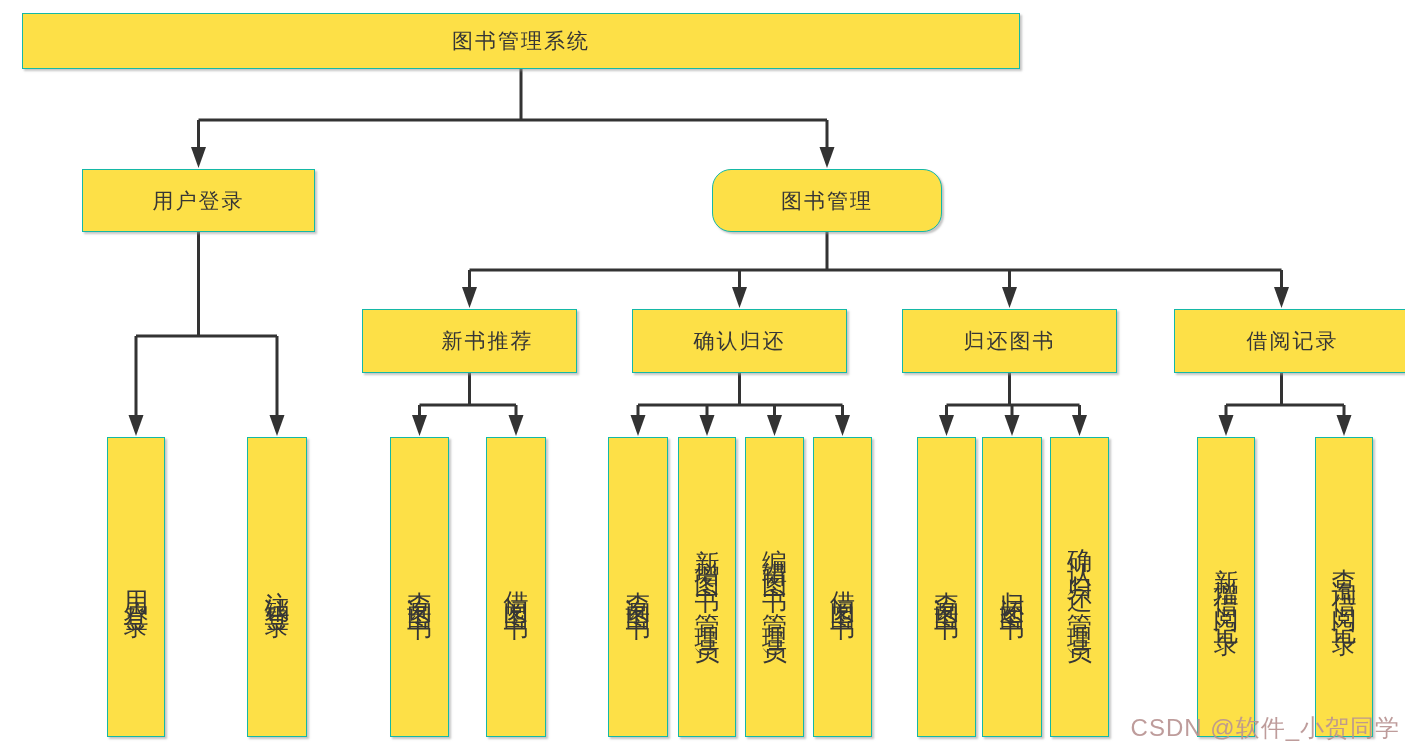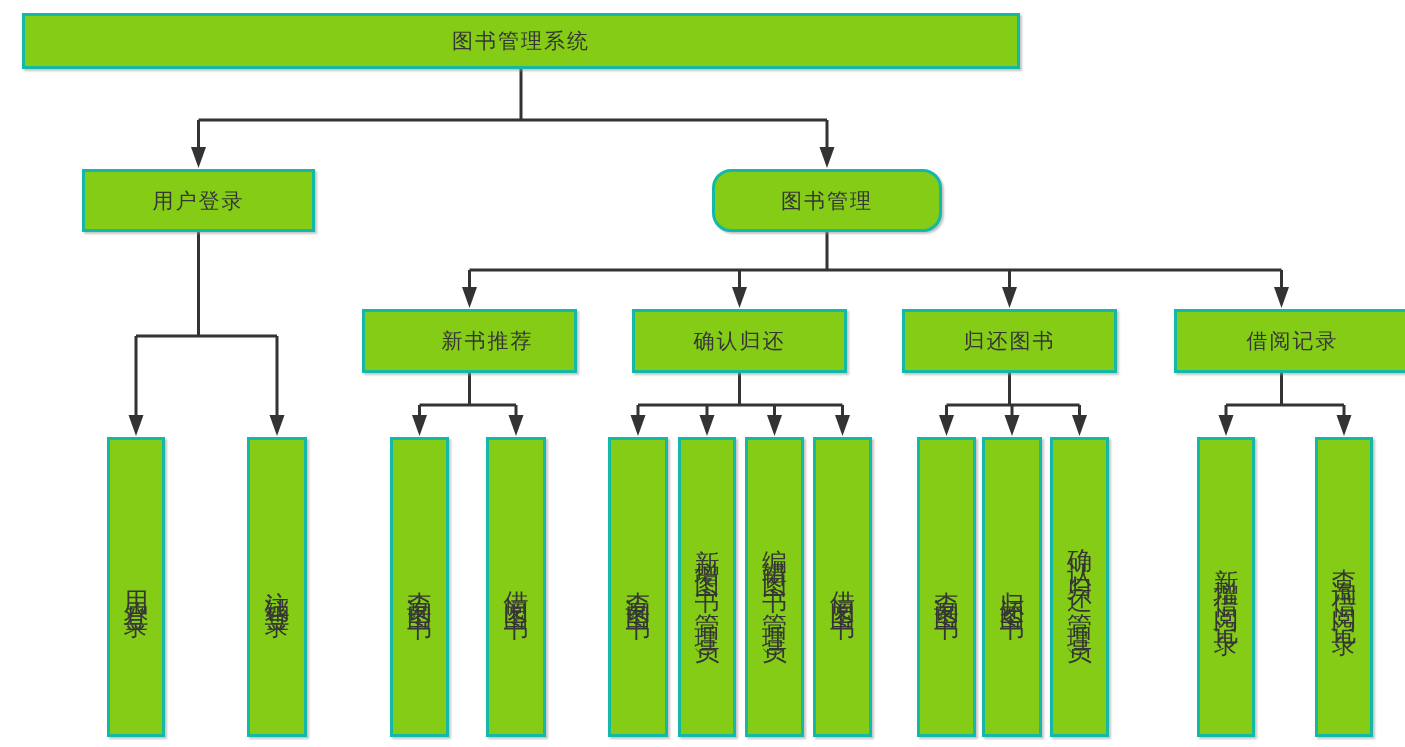--- a/index.html
+++ b/index.html
@@ -18,22 +18,22 @@
   #connectors {
     position: absolute;
     left: 0;
     top: 0;
     width: 1405px;
     height: 747px;
   }
   .node {
     position: absolute;
     box-sizing: border-box;
-    border: 3px solid #14b8a6;
-    background: #84cc16;
+    border: 1px solid #14b8a6;
+    background: #fde047;
     display: flex;
     align-items: center;
     justify-content: center;
     box-shadow: 2px 2px 2px rgba(150,150,150,0.55);
     color: #363636;
     z-index: 2;
   }
   .node .node-label {
     font-size: 21px;
     letter-spacing: 2px;
@@ -141,13 +141,14 @@
       <div class="node vertical long" style="left: 1050px; top: 437px; width: 59px; height: 300px;">
         <span class="node-label">确认归还（管理员）</span>
       </div>
       <div class="node vertical long" style="left: 1197px; top: 437px; width: 58px; height: 300px;">
         <span class="node-label">新增借阅记录</span>
       </div>
       <div class="node vertical long" style="left: 1315px; top: 437px; width: 58px; height: 300px;">
         <span class="node-label">查询借阅记录</span>
       </div>
     </div>
+  <div class="watermark">CSDN @软件_小贺同学</div>
 </div>
 
 </body></html>

